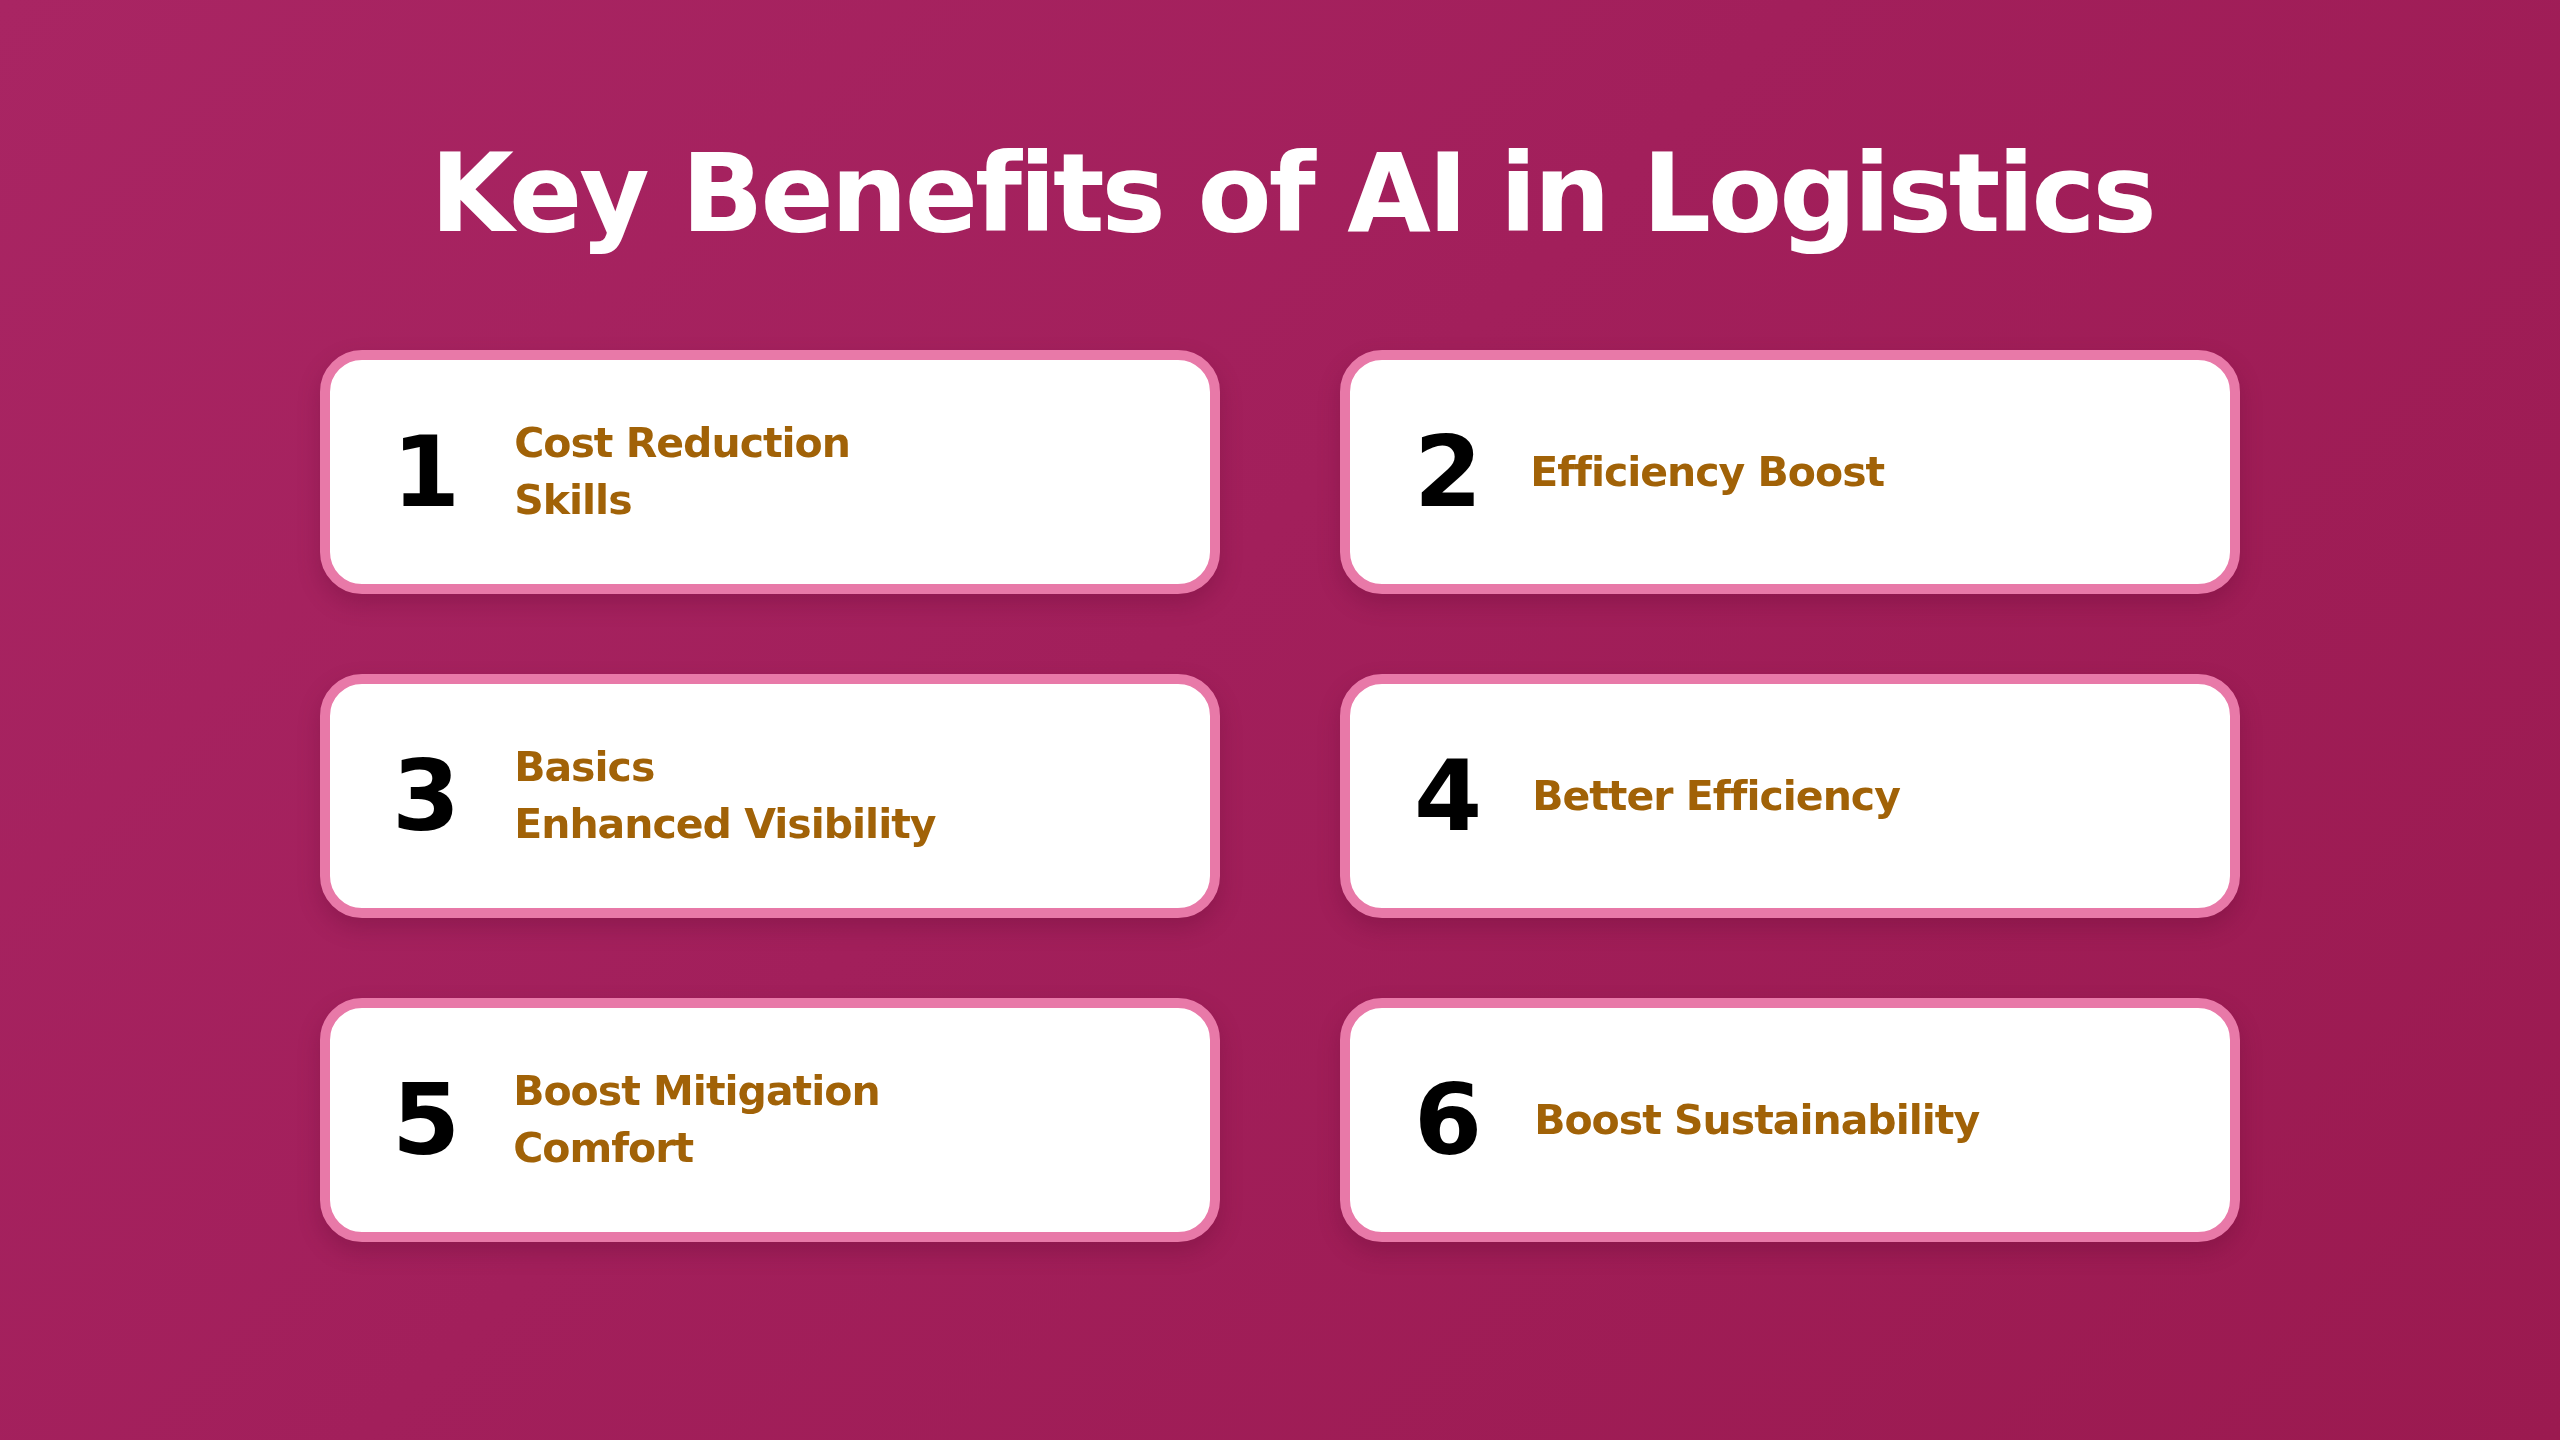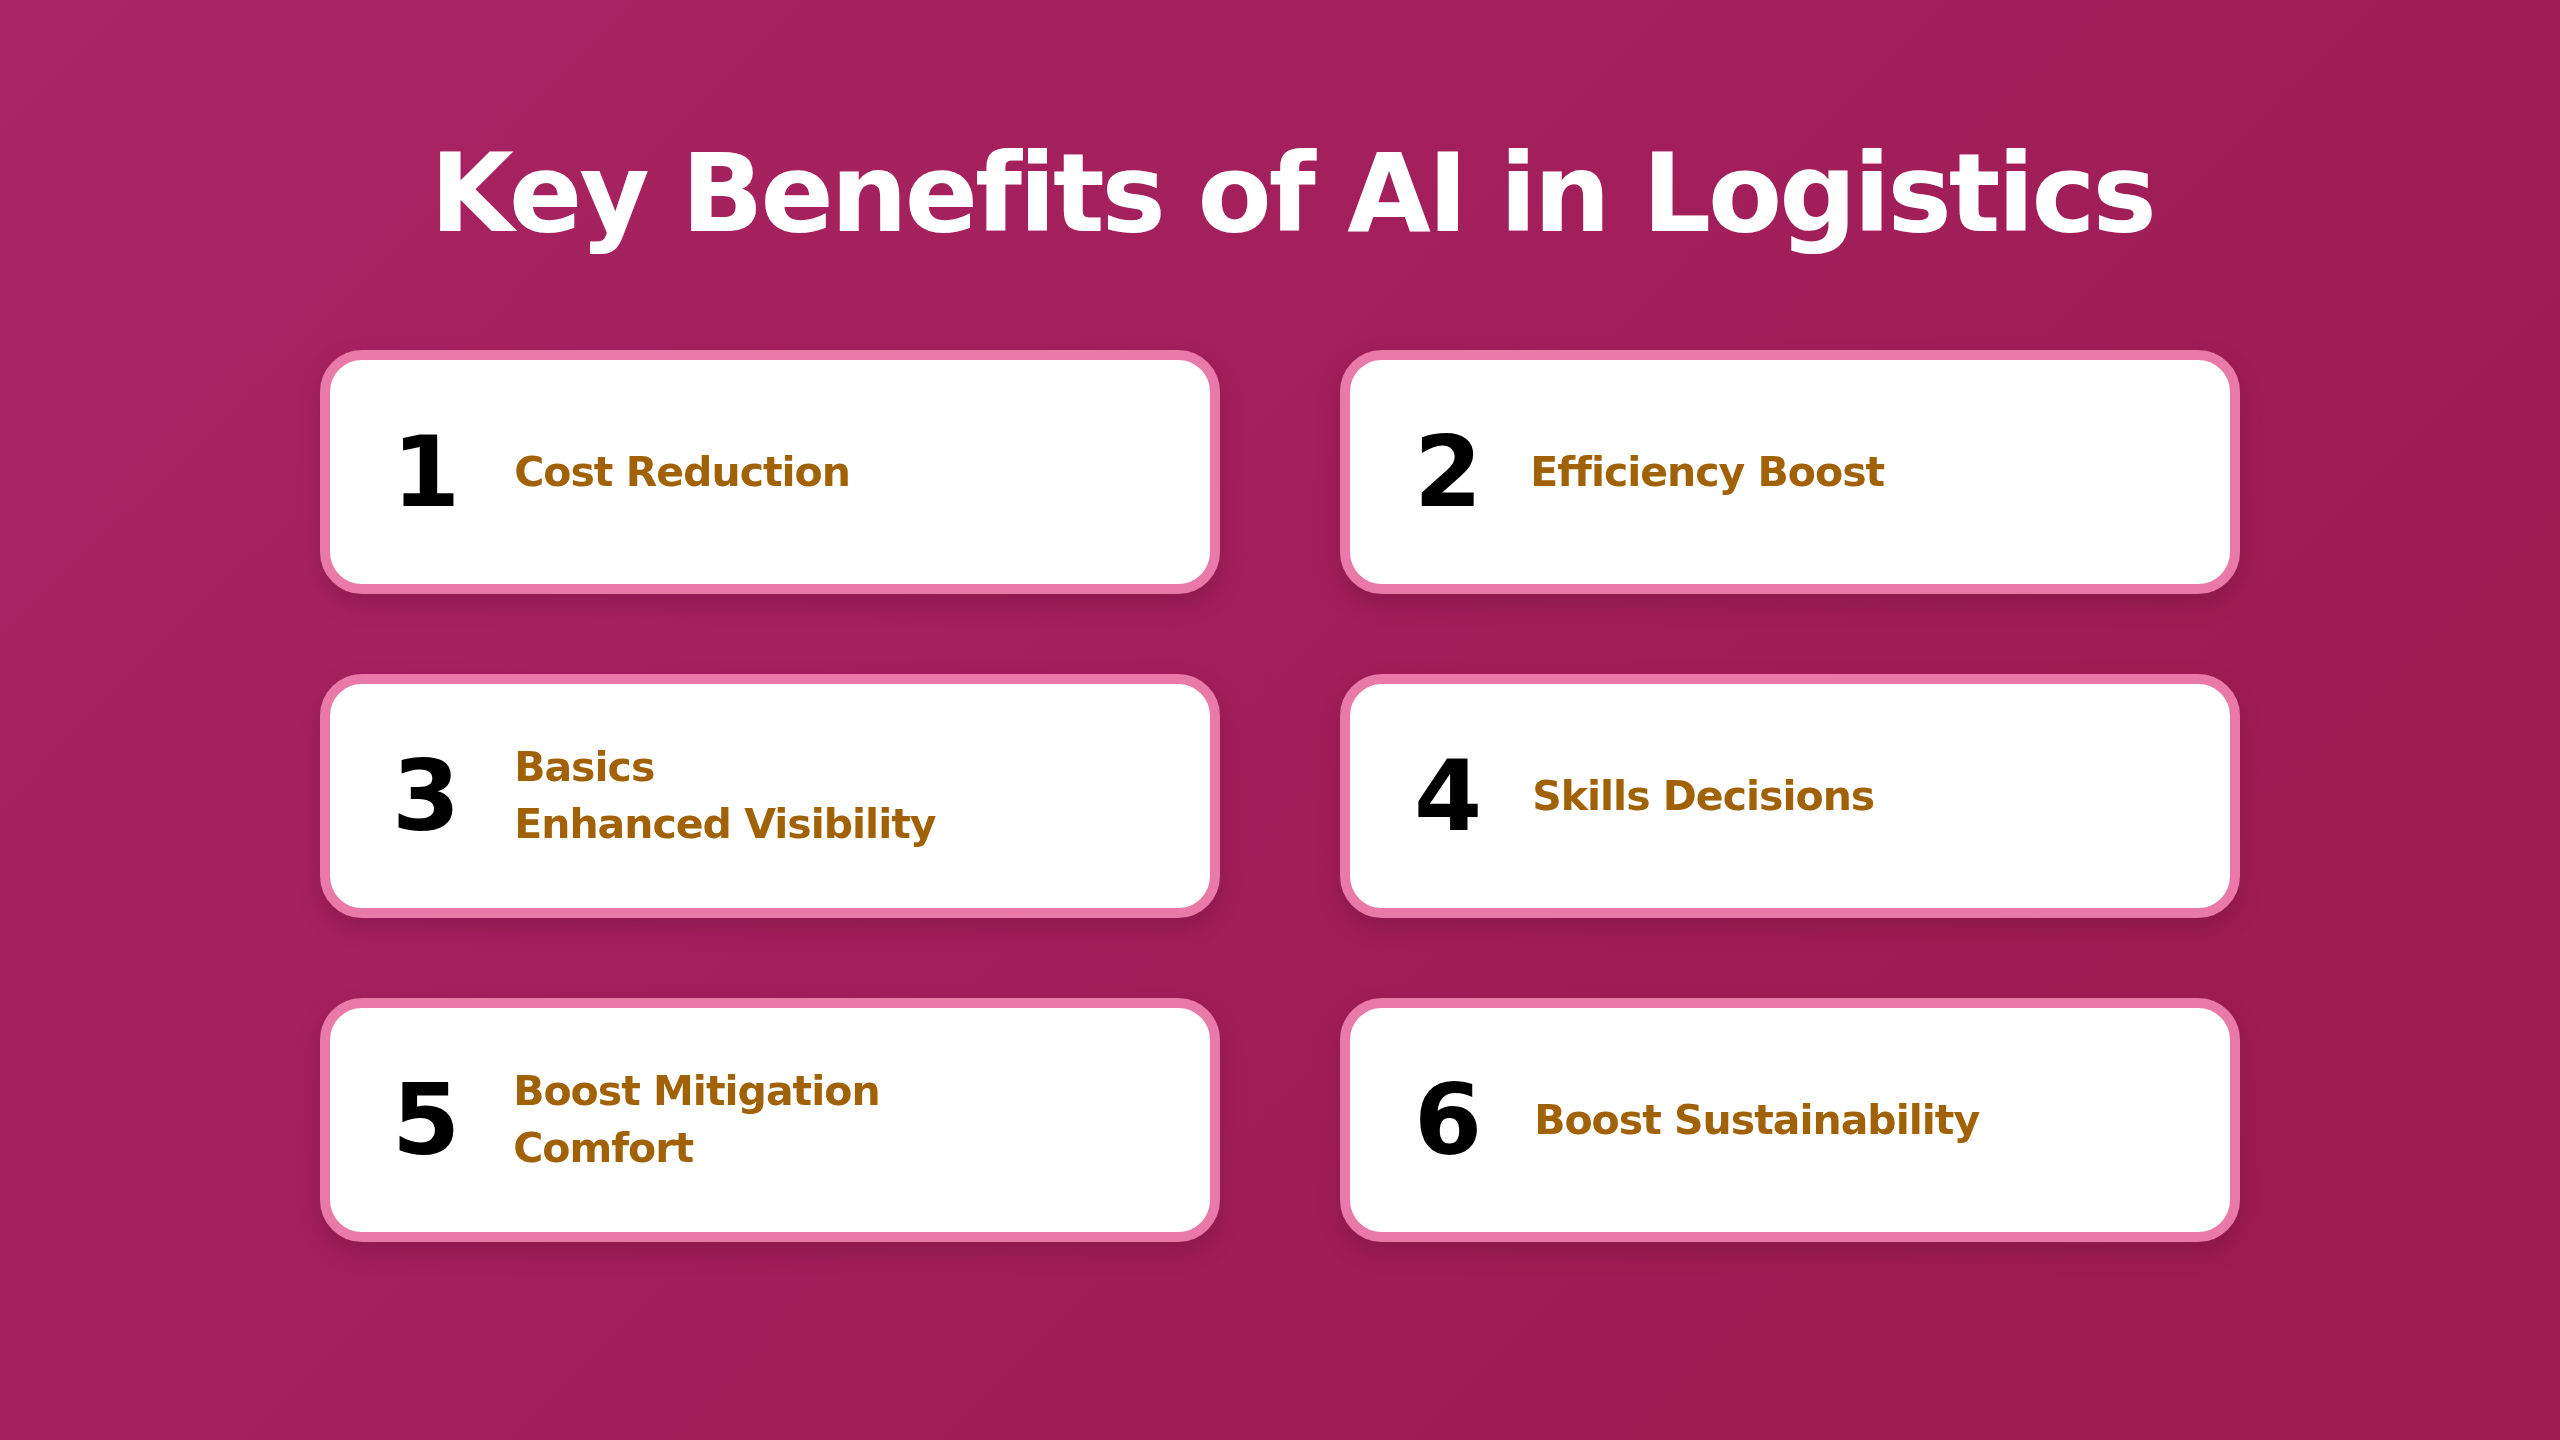--- a/index.html
+++ b/index.html
@@ -76,20 +76,21 @@
   </style>
 </head>
 <body>
 
 <h1 class="title">Key Benefits of AI in Logistics</h1>
 
 <div class="card" id="card-1">
   <div class="num">1</div>
   <div class="label">
     <span>Cost Reduction</span>
+    <span>Skills</span>
   </div>
 </div>
 
 <div class="card" id="card-2">
   <div class="num">2</div>
   <div class="label">
     <span>Efficiency Boost</span>
   </div>
 </div>
 
@@ -97,21 +98,21 @@
   <div class="num">3</div>
   <div class="label">
     <span>Basics</span>
     <span>Enhanced Visibility</span>
   </div>
 </div>
 
 <div class="card" id="card-4">
   <div class="num">4</div>
   <div class="label">
-    <span>Skills Decisions</span>
+    <span>Better Efficiency</span>
   </div>
 </div>
 
 <div class="card" id="card-5">
   <div class="num">5</div>
   <div class="label">
     <span>Boost Mitigation</span>
     <span>Comfort</span>
   </div>
 </div>

